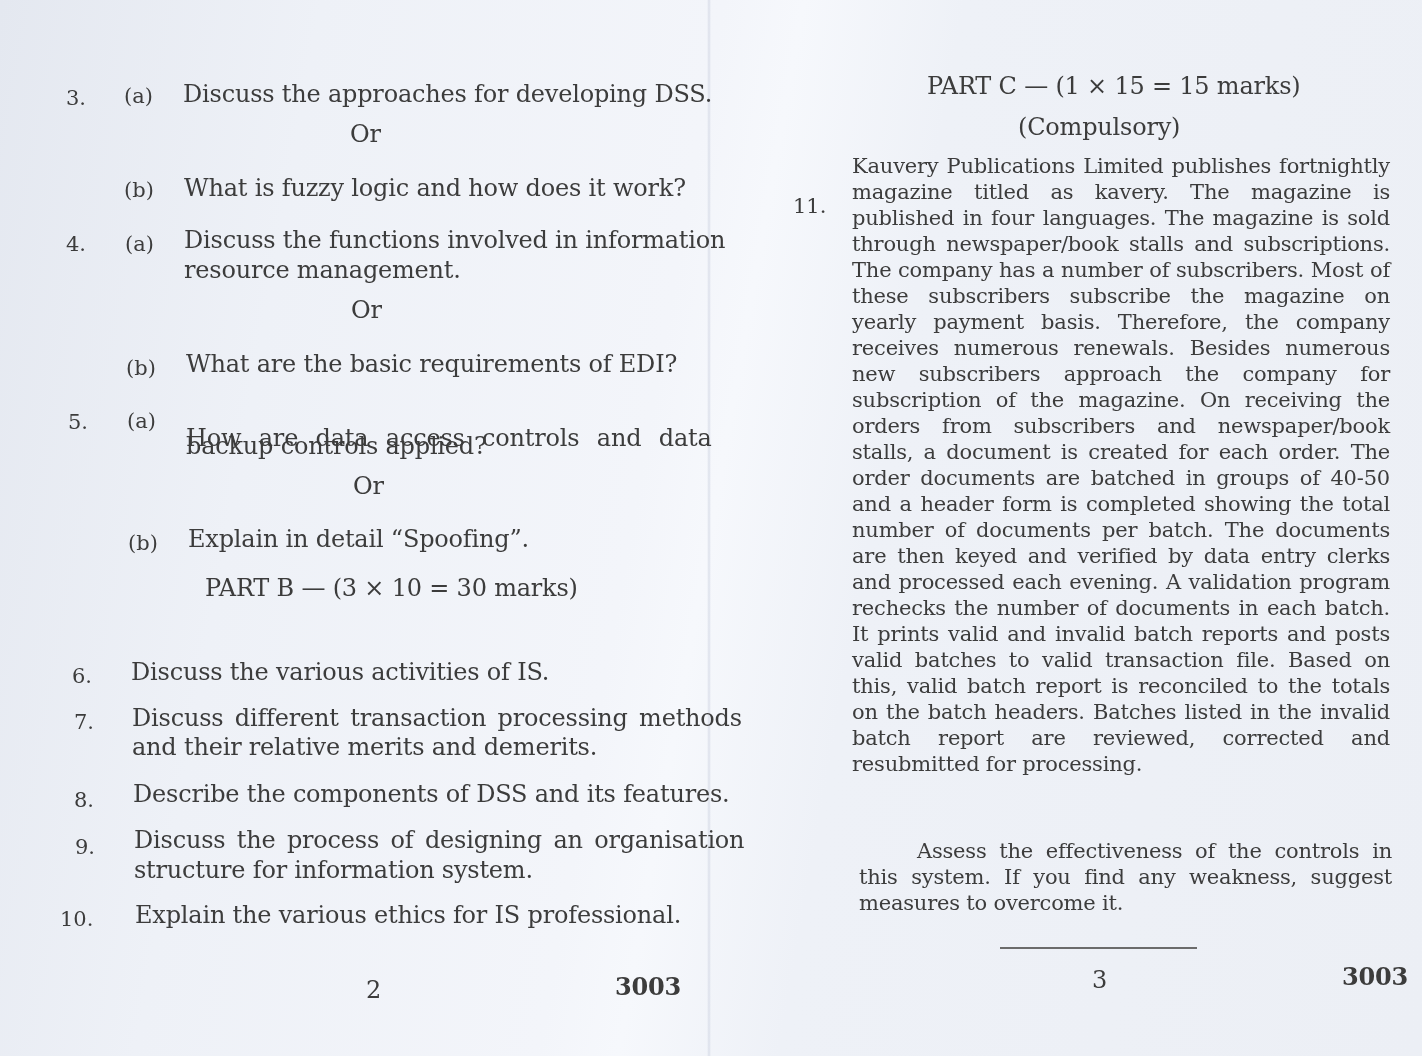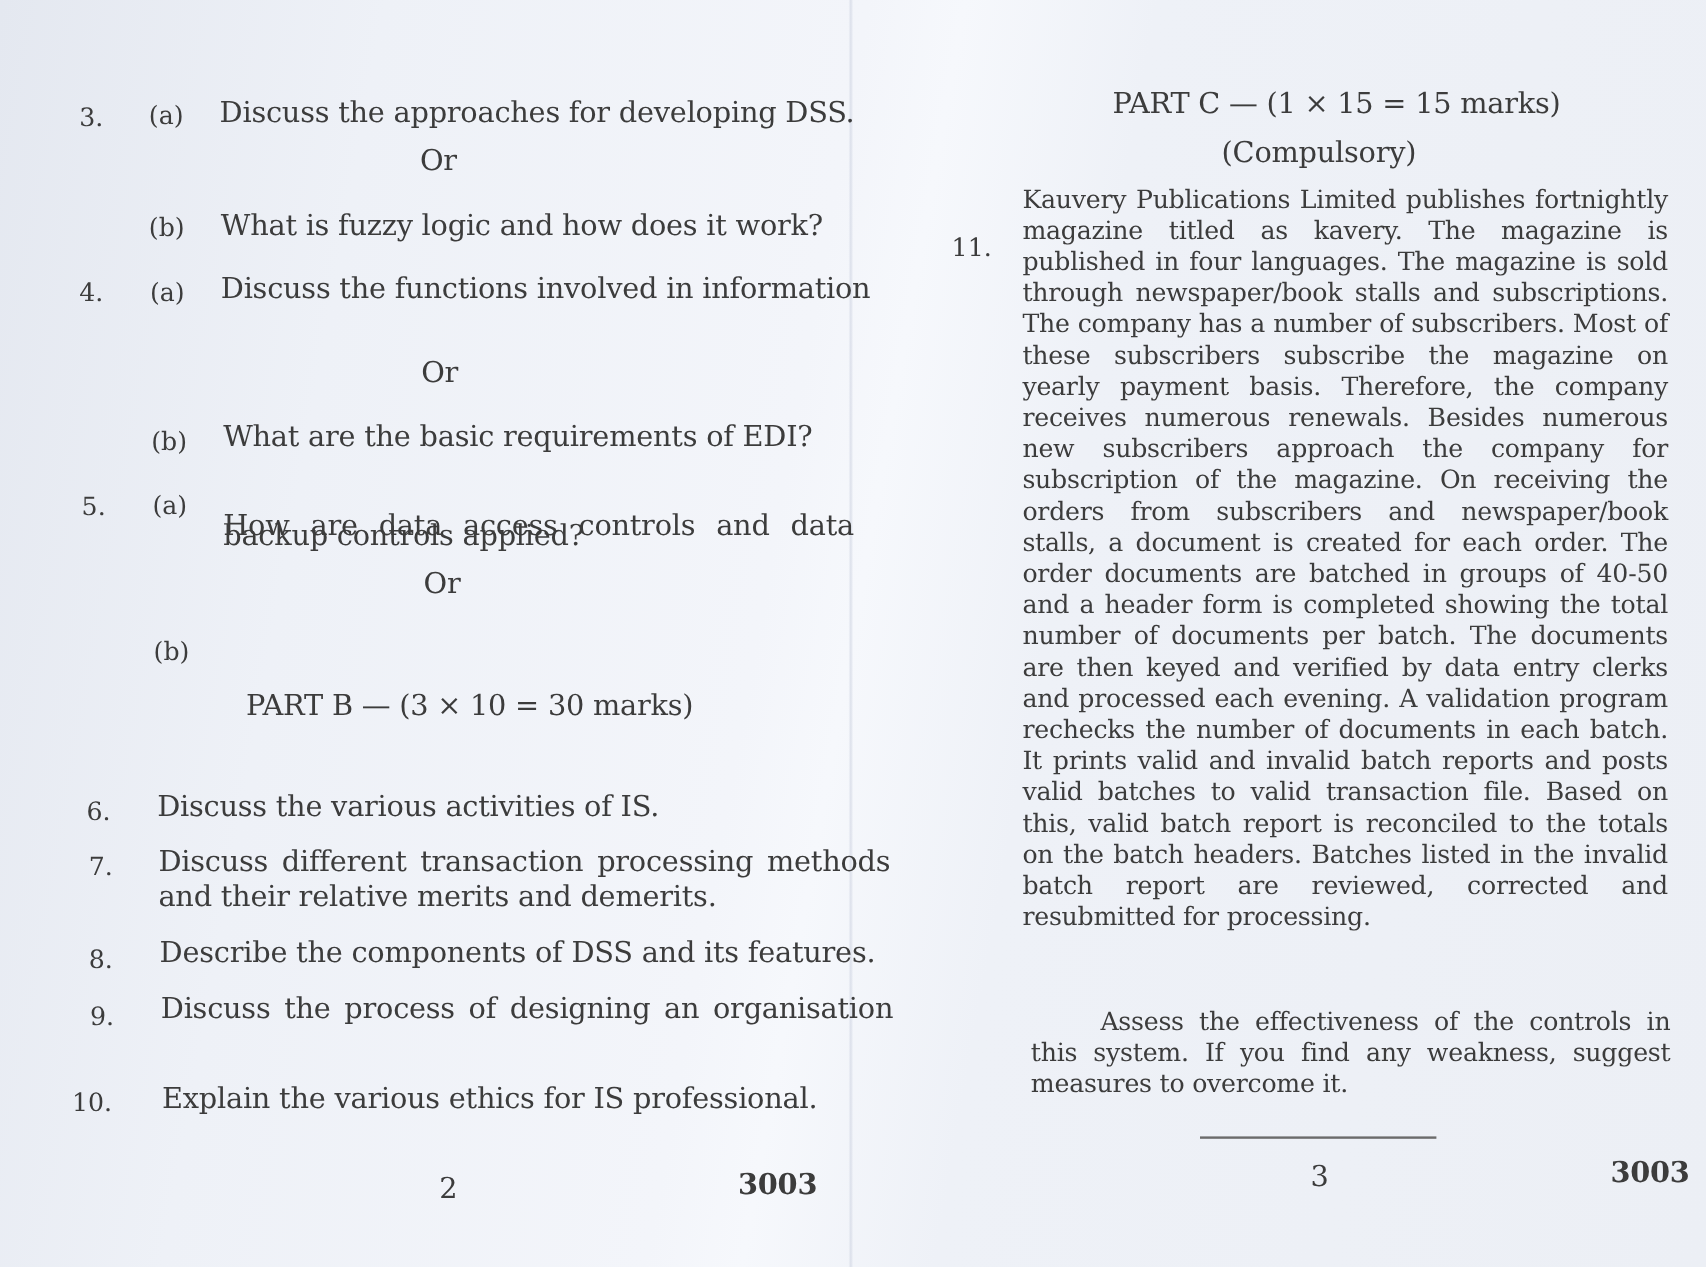--- a/index.html
+++ b/index.html
@@ -37,45 +37,48 @@
   <span class="qn" style="left:66px; top:84px;">3.</span>
   <span class="qp" style="left:124px; top:82px;">(a)</span>
   <span class="abs t" style="left:183px; top:80px;">Discuss the approaches for developing DSS.</span>
   <span class="abs t" style="left:350px; top:120px;">Or</span>
   <span class="qp" style="left:124px; top:176px;">(b)</span>
   <span class="abs t" style="left:184px; top:174px;">What is fuzzy logic and how does it work?</span>
 
   <span class="qn" style="left:66px; top:230px;">4.</span>
   <span class="qp" style="left:125px; top:230px;">(a)</span>
   <span class="abs t" style="left:184px; top:226px;">Discuss the functions involved in information</span>
+  <span class="abs t" style="left:184px; top:256px;">resource management.</span>
   <span class="abs t" style="left:351px; top:296px;">Or</span>
   <span class="qp" style="left:126px; top:354px;">(b)</span>
   <span class="abs t" style="left:186px; top:350px;">What are the basic requirements of EDI?</span>
 
   <span class="qn" style="left:68px; top:408px;">5.</span>
   <span class="qp" style="left:127px; top:407px;">(a)</span>
   <span class="abs t" style="left:186px; top:424px; word-spacing:10px;">How are data access controls and data</span>
   <span class="abs t" style="left:186px; top:432px;text-align:right;">backup controls applied?</span>
   <span class="abs t" style="left:353px; top:472px;">Or</span>
   <span class="qp" style="left:128px; top:529px;">(b)</span>
+  <span class="abs t" style="left:188px; top:525px;">Explain in detail “Spoofing”.</span>
 
   <span class="abs t" style="left:205px; top:574px;">PART B — (3 × 10 = 30 marks)</span>
 
   <span class="qn" style="left:72px; top:662px;">6.</span>
   <span class="abs t" style="left:131px; top:658px;">Discuss the various activities of IS.</span>
 
   <span class="qn" style="left:74px; top:708px;">7.</span>
   <span class="abs t" style="left:132px; top:704px; word-spacing:4px;">Discuss different transaction processing methods</span>
   <span class="abs t" style="left:132px; top:733px;">and their relative merits and demerits.</span>
 
   <span class="qn" style="left:74px; top:786px;">8.</span>
   <span class="abs t" style="left:133px; top:780px;">Describe the components of DSS and its features.</span>
 
   <span class="qn" style="left:75px; top:833px;">9.</span>
   <span class="abs t" style="left:134px; top:826px; word-spacing:4px;">Discuss the process of designing an organisation</span>
+  <span class="abs t" style="left:134px; top:856px;">structure for information system.</span>
 
   <span class="qn" style="left:60px; top:905px;">10.</span>
   <span class="abs t" style="left:135px; top:901px;">Explain the various ethics for IS professional.</span>
 
   <span class="abs t" style="left:366px; top:976px;">2</span>
   <span class="abs t bold" style="left:615px; top:973px;">3003</span>
 </div>
 
 <div class="page page-right">
   <span class="abs t" style="left:216px; top:72px;">PART C — (1 × 15 = 15 marks)</span>

